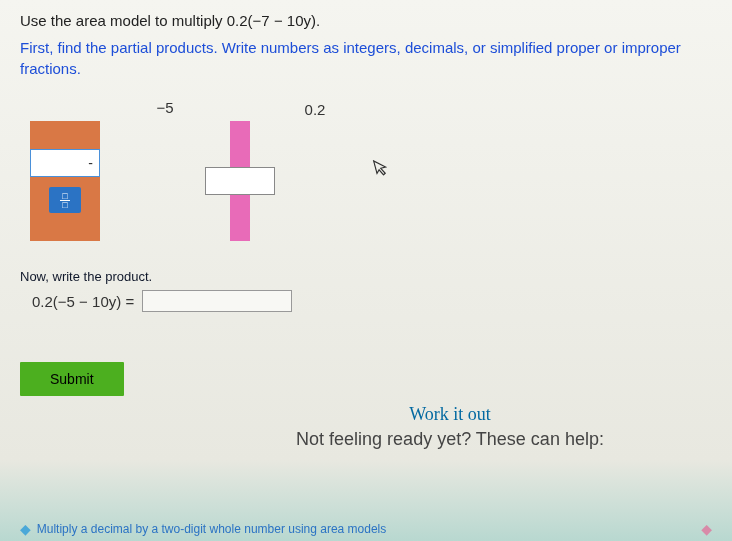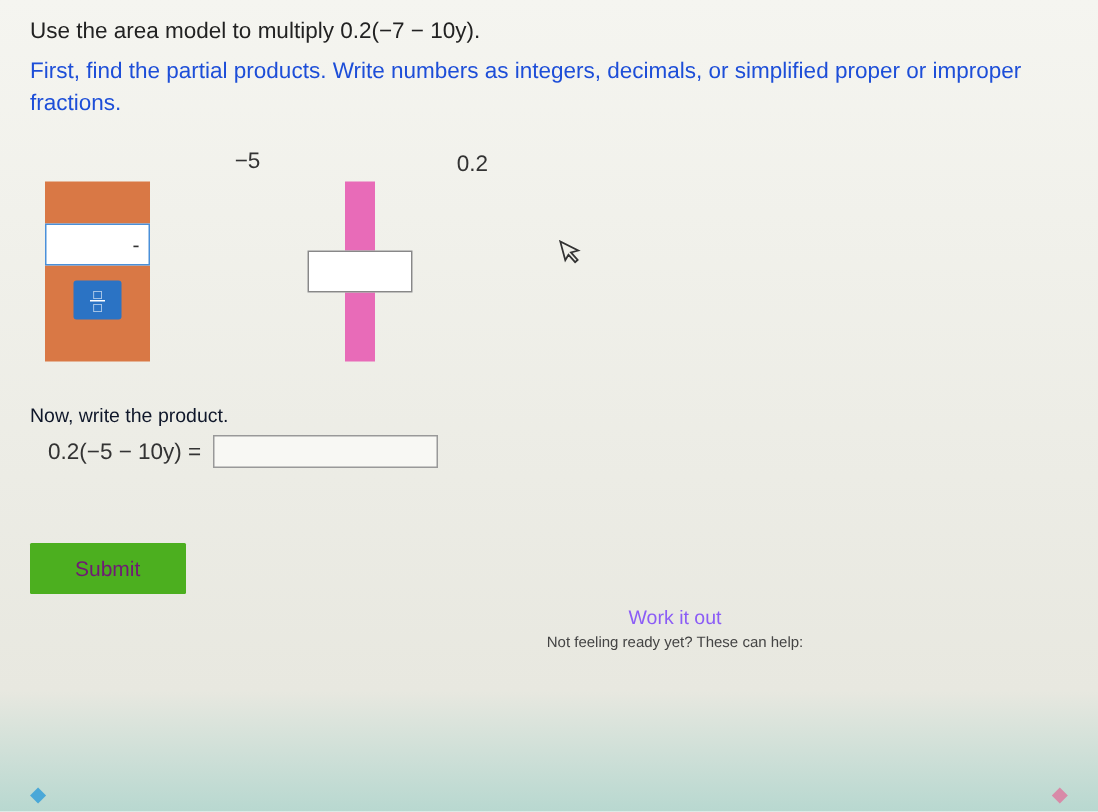--- a/index.html
+++ b/index.html
@@ -117,40 +117,41 @@
       margin-right: 8px;
     }
     .answer-input {
       border: 1px solid #999;
       background: #f8f8f4;
       width: 150px;
       height: 22px;
     }
     .submit-btn {
       background: #4caf1f;
-      color: #701a75;
+      color: #000000;
       border: none;
       padding: 9px 30px;
       font-size: 14px;
       cursor: pointer;
       border-radius: 1px;
     }
     .help-section {
       text-align: center;
       margin-top: 8px;
       width: 500px;
       margin-left: 180px;
     }
     .help-title {
-      font-size: 13px;
-      color: #8b5cf6;
+      font-size: 18px;
+      color: #0369a1;
       margin-bottom: 4px;
+      font-family: Liberation Serif, serif;
     }
     .help-sub {
-      font-size: 10px;
+      font-size: 18px;
       color: #444;
     }
     .bottom-links {
       position: absolute;
       bottom: 4px;
       left: 20px;
       right: 20px;
       display: flex;
       justify-content: space-between;
       font-size: 12px;
@@ -215,20 +216,21 @@
 <button class="submit-btn">Submit</button>
 
 <div class="help-section">
   <div class="help-title">Work it out</div>
   <div class="help-sub">Not feeling ready yet? These can help:</div>
 </div>
 
 <div class="bottom-links">
   <div class="link-item">
     <span class="diamond">◆</span>
+    <span>Multiply a decimal by a two-digit whole number using area models</span>
   </div>
   <div class="link-item">
     <span class="diamond2">◆</span>
   </div>
 </div>
 
 
 
 
 </body></html>

